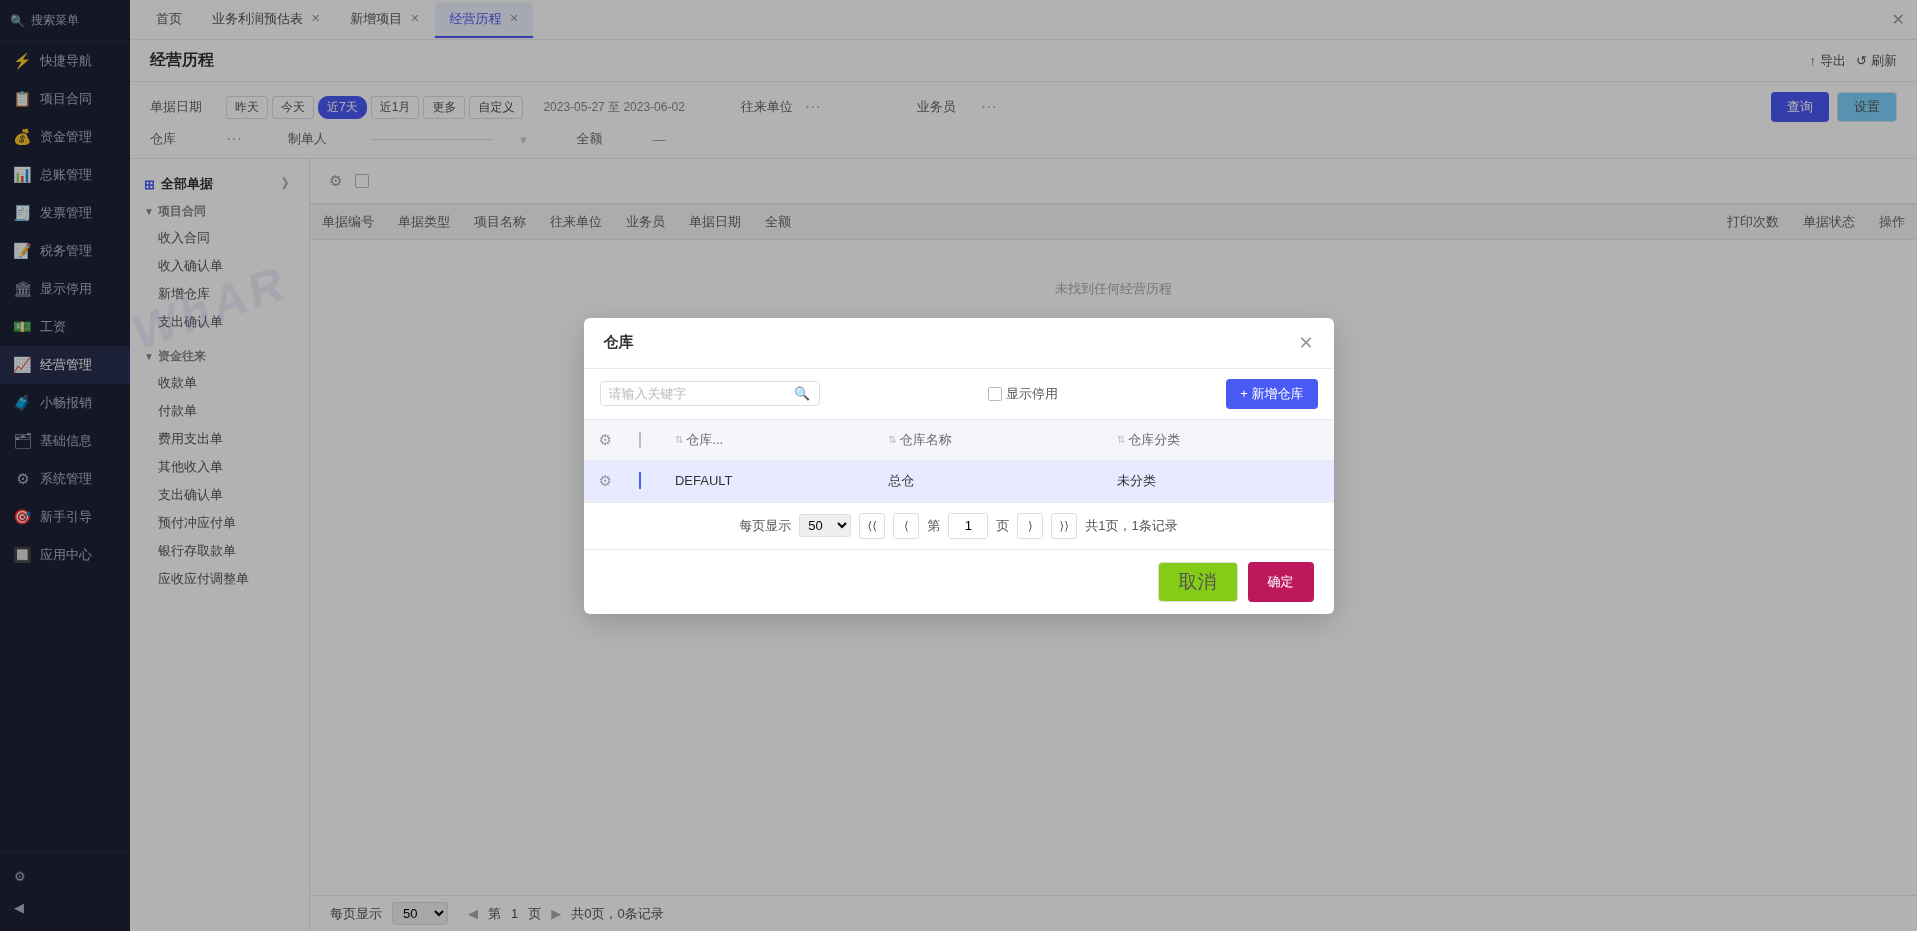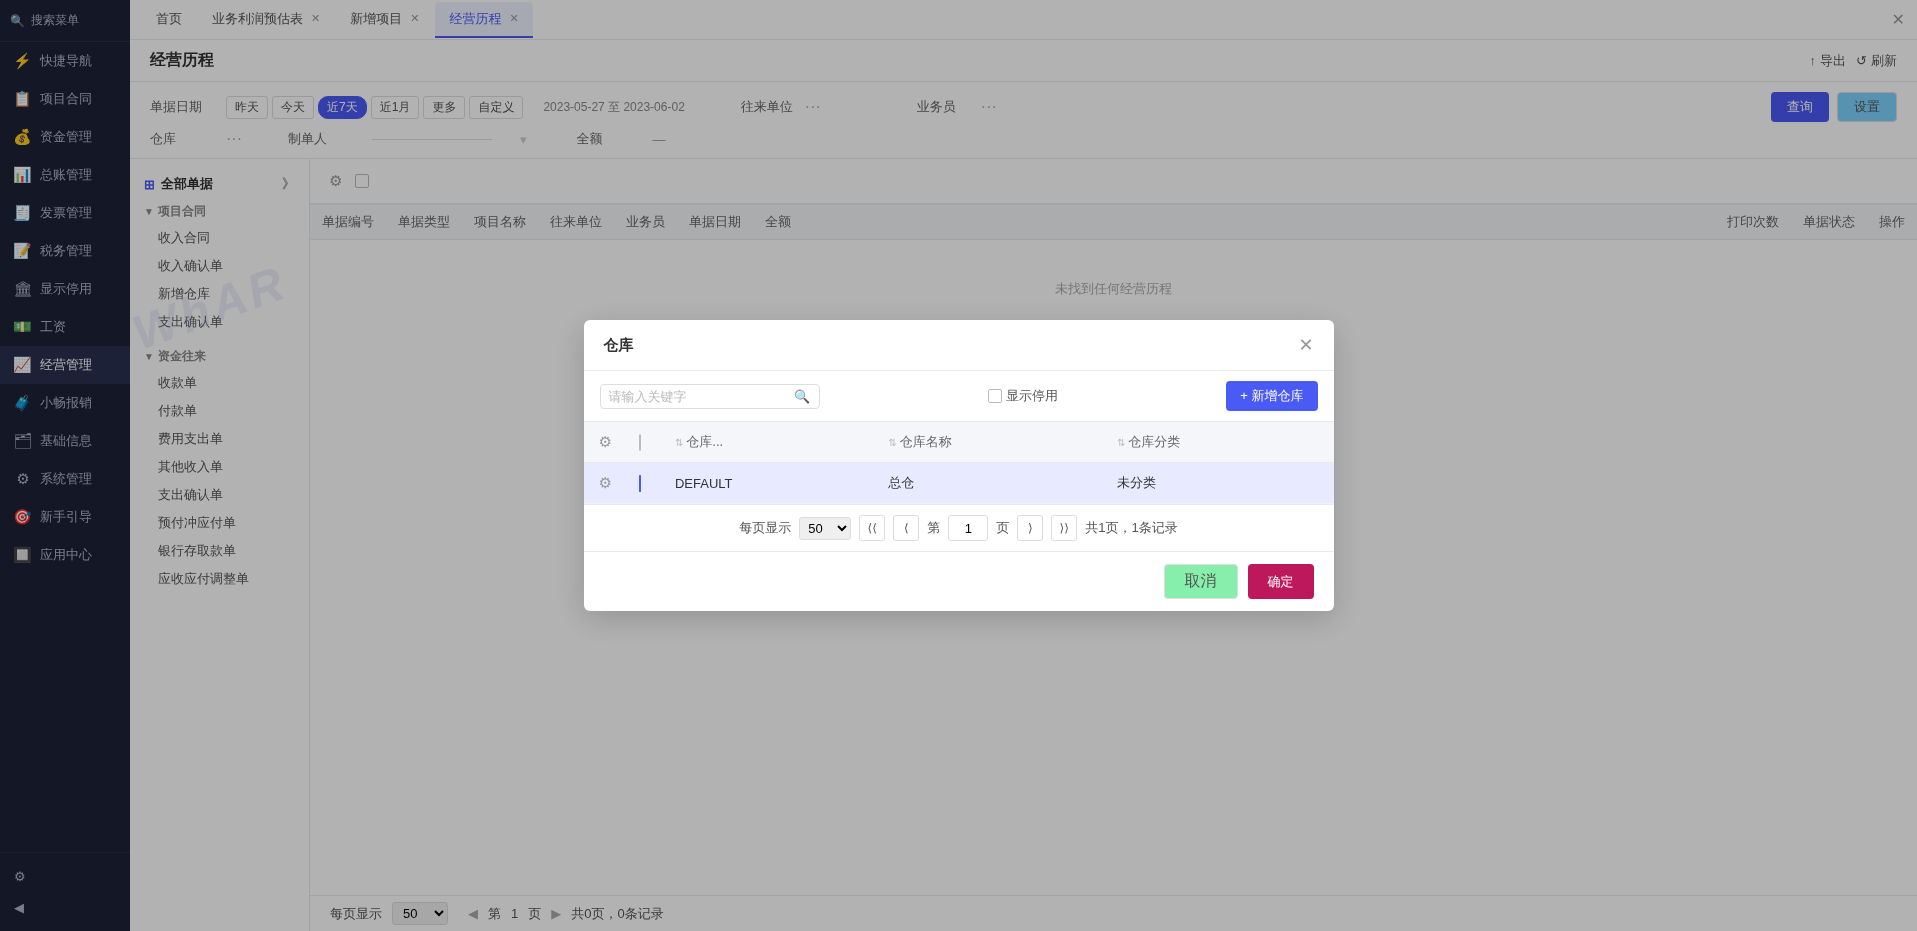--- a/index.html
+++ b/index.html
@@ -87,21 +87,21 @@
     .modal-table th { background: #f5f6fa; padding: 8px 12px; text-align: left; color: #666; border-bottom: 1px solid #e8eaf0; font-weight: normal; }
     .modal-table td { padding: 8px 12px; border-bottom: 1px solid #f0f2f5; color: #333; }
     .modal-table tr.selected td { background: #e8eaff; }
     .th-sort { display: flex; align-items: center; gap: 3px; cursor: pointer; }
     .sort-icon { font-size: 10px; color: #bbb; }
     .modal-footer-pagination { display: flex; align-items: center; justify-content: center; padding: 10px 16px; border-top: 1px solid #e8eaf0; gap: 8px; font-size: 13px; color: #555; }
     .page-btn { border: 1px solid #ddd; background: #fff; border-radius: 3px; width: 26px; height: 26px; display: flex; align-items: center; justify-content: center; cursor: pointer; color: #555; font-size: 12px; }
     .page-input { border: 1px solid #ddd; border-radius: 3px; width: 40px; height: 26px; text-align: center; font-size: 13px; }
     .page-size-sel { border: 1px solid #ddd; border-radius: 3px; padding: 2px 4px; font-size: 13px; }
     .modal-actions { display: flex; justify-content: flex-end; gap: 10px; padding: 12px 20px; border-top: 1px solid #e8eaf0; }
-    .btn-cancel { border: 1px solid #ddd; background: #86efac; color: #555; border-radius: 4px; padding: 6px 20px; cursor: pointer; font-size: 16px; }
+    .btn-cancel { border: 1px solid #ddd; background: #84cc16; color: #555; border-radius: 4px; padding: 6px 20px; cursor: pointer; font-size: 19px; }
     .btn-confirm { background: #be185d; color: #fff; border: none; border-radius: 4px; padding: 6px 20px; cursor: pointer; font-size: 13px; }
 
     .settings-icon-btn { background: none; border: none; cursor: pointer; color: #999; font-size: 15px; padding: 3px; }
 
     .watermark { position: absolute; top: 280px; left: 130px; font-size: 48px; font-weight: 900; color: rgba(150,160,220,0.18); transform: rotate(-20deg); pointer-events: none; z-index: 10; letter-spacing: 4px; font-style: italic; }
 
     .content-wrapper { display: flex; flex: 1; overflow: hidden; }
   </style>
 </head>
 <body>

